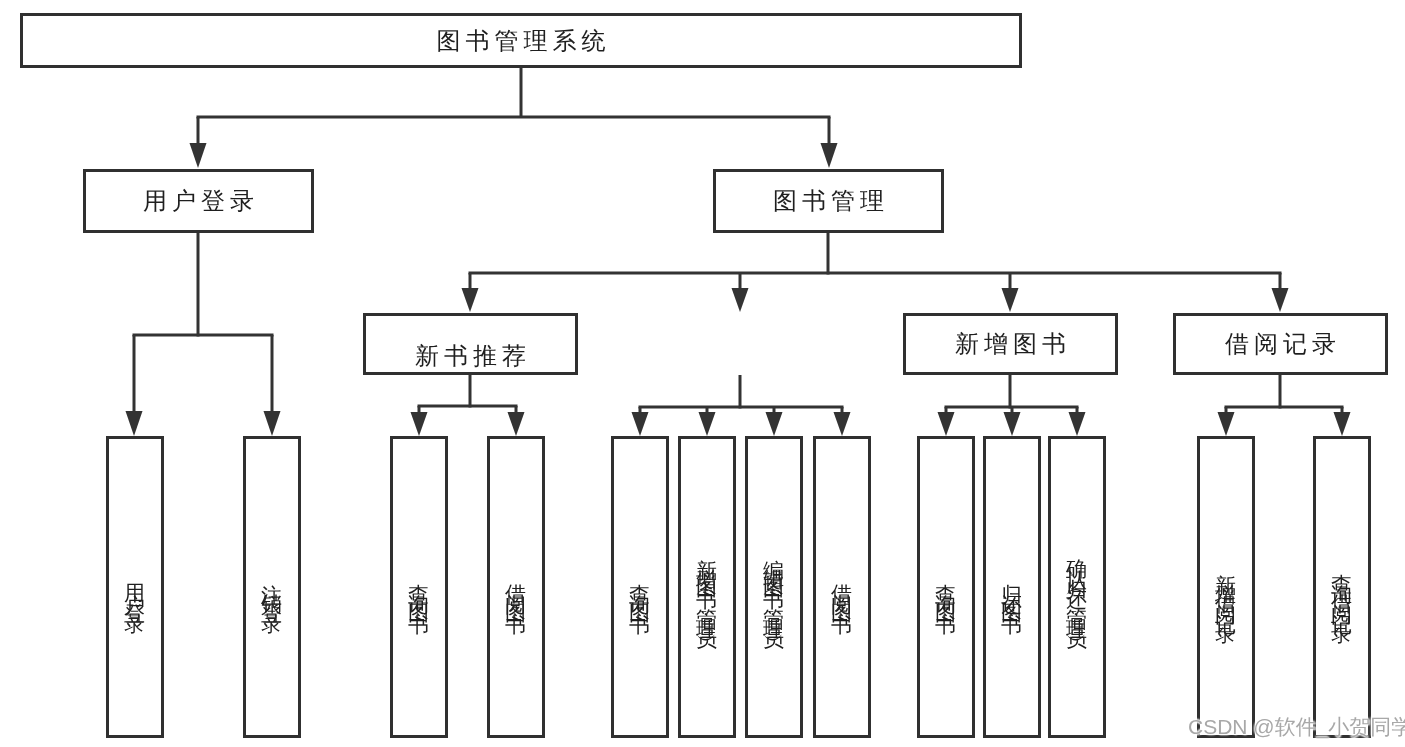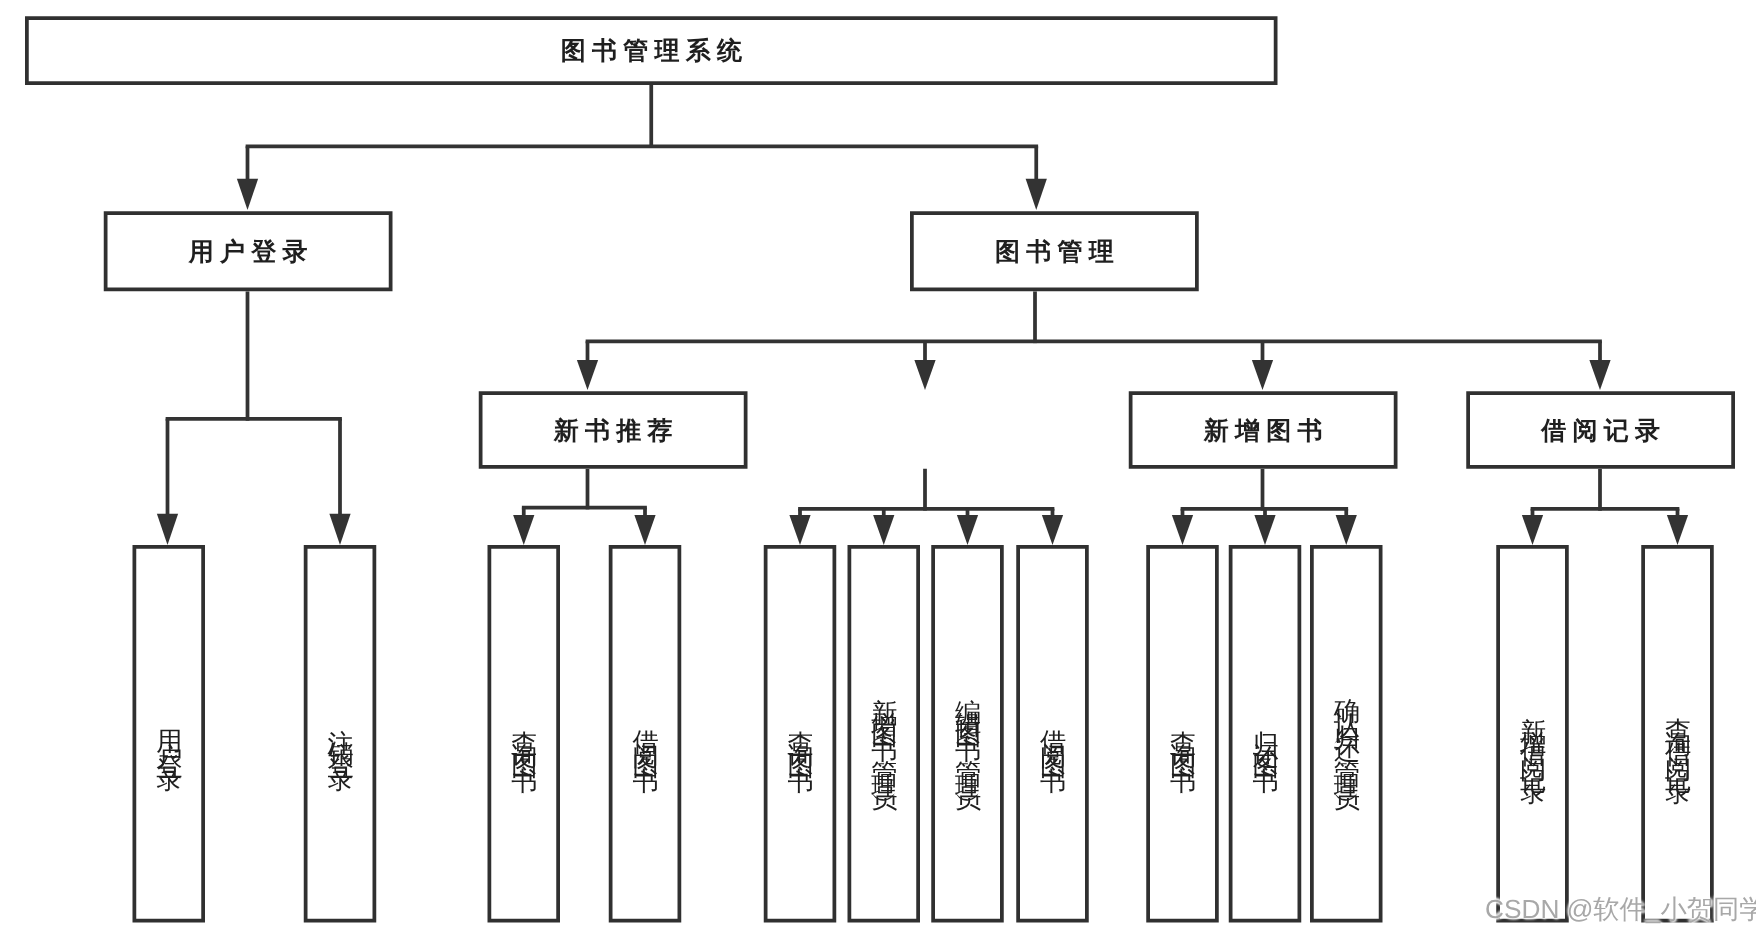--- a/index.html
+++ b/index.html
@@ -18,37 +18,37 @@
   svg.connectors polygon { fill:#333333; stroke:none; }
   .node {
     position:absolute;
     background:#ffffff;
     border:3px solid #303030;
     box-sizing:border-box;
     display:flex; align-items:center; justify-content:center;
     z-index:2;
     color:#1f1f1f;
   }
-  .hnode { font-size:20px; letter-spacing:5px; text-indent:5px; white-space:nowrap;font-weight:bold; }
+  .hnode { font-size:24px; letter-spacing:5px; text-indent:5px; white-space:nowrap; }
   .vnode span.vlabel {
     writing-mode:vertical-rl;
     text-orientation:mixed;
     font-size:21px;
     letter-spacing:10px;
     line-height:1.1;
     white-space:nowrap;
     color:#1f1f1f;
   }
   
   .root-box   { left:20px;  top:13px;  width:1002px; height:55px; }
   .lvl2       { top:169px; width:231px; height:64px; }
   .b-login    { left:83px; }
-  .b-mgmt     { left:728px;justify-content:center; }
+  .b-mgmt     { left:713px;justify-content:center; }
   .lvl3       { top:313px; width:215px; height:62px; }
-  .b-newbook  { left:383px; }
+  .b-newbook  { left:363px;align-items:flex-end; }
   .b-borrow   { left:633px; }
   .b-current  { left:903px; }
   .b-records  { left:1173px; }
   .leaf       { top:436px; width:58px; height:302px; }
   .p-a1 { left:106px; }  .p-a2 { left:243px; }
   .p-b1 { left:390px; }  .p-b2 { left:487px; }
   .p-c1 { left:611px; }  .p-c2 { left:678px; }  .p-c3 { left:745px; }  .p-c4 { left:813px; }
   .p-d1 { left:917px; }  .p-d2 { left:983px; }  .p-d3 { left:1048px; }
   .p-e1 { left:1197px; } .p-e2 { left:1313px; }
   .watermark {

